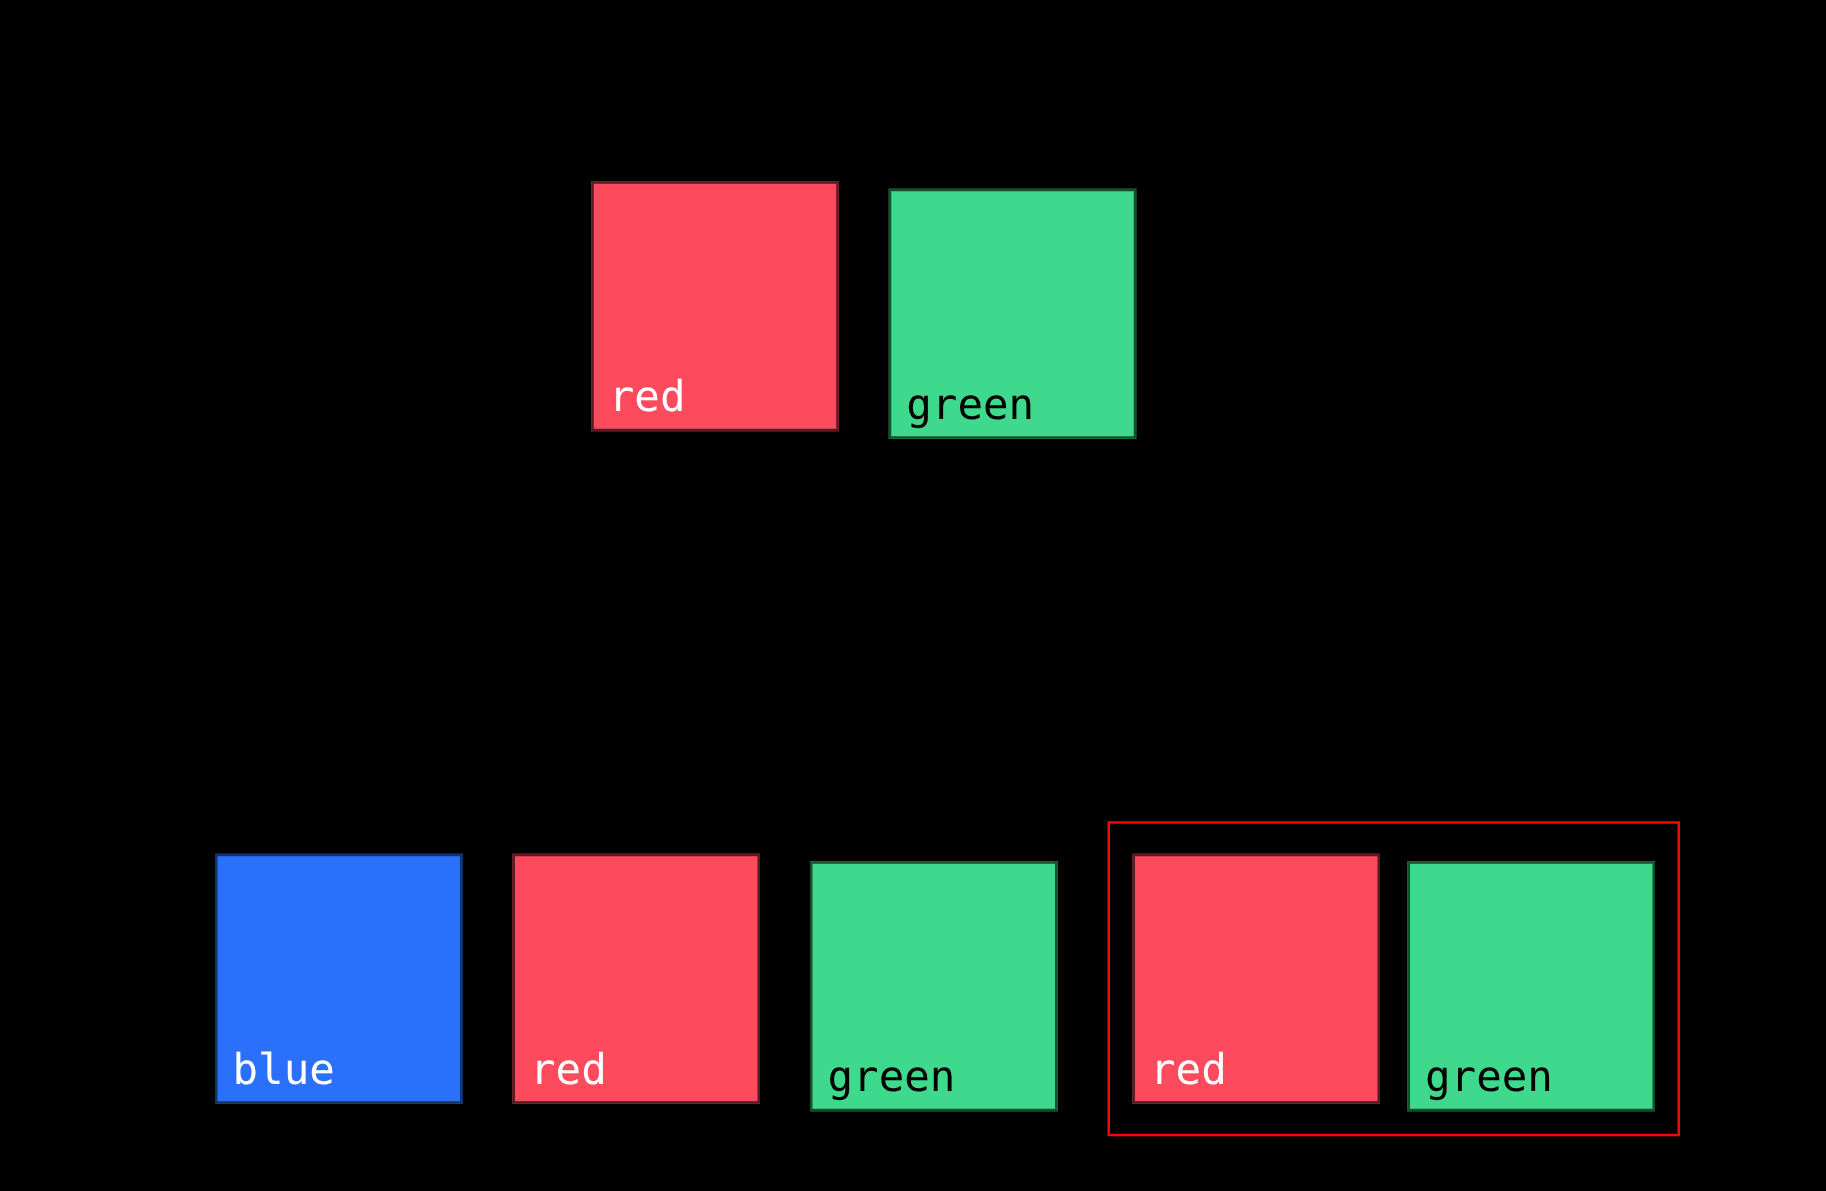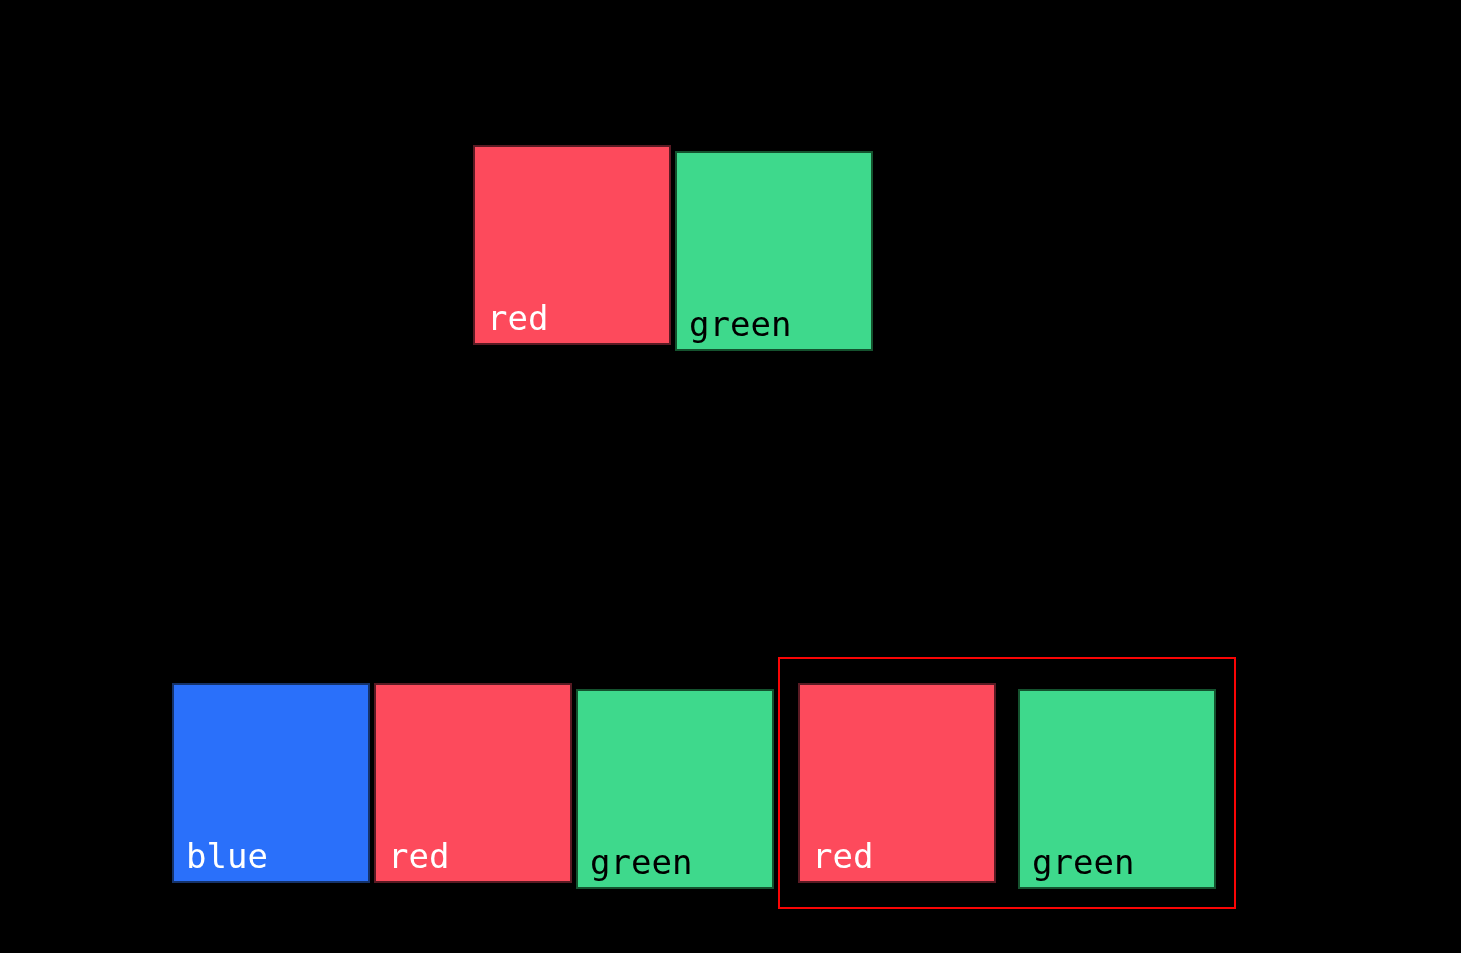--- a/index.html
+++ b/index.html
@@ -13,21 +13,21 @@
   }
   .canvas {
     position: relative;
     width: 1461px;
     height: 953px;
     background: var(--canvas-bg, #000);
   }
   .flex-row {
     position: absolute;
     display: flex;
-    gap: 4px;
+    gap: 40px;
     align-items: center;
     text-align: center;
   }
   .top-row   { left: 473px; top: 139px; }
   .bottom-row { left: 172px; top: 657px; }
   .box {
     position: relative;
     width: 198px;
     height: 200px;
     box-sizing: border-box;

